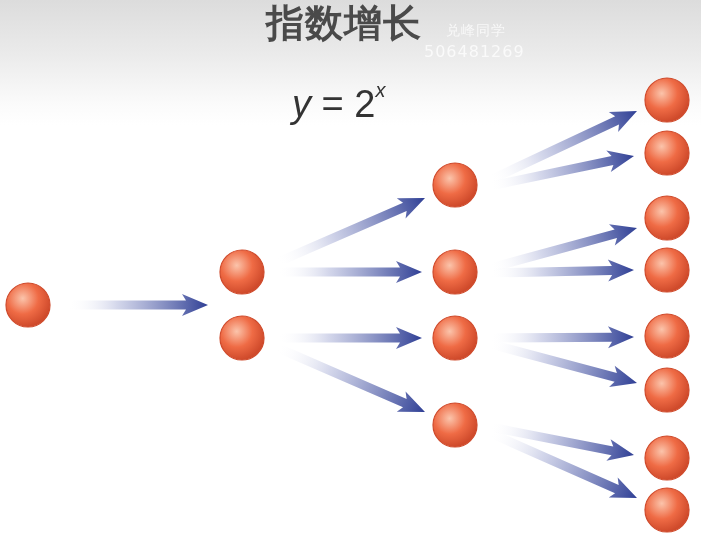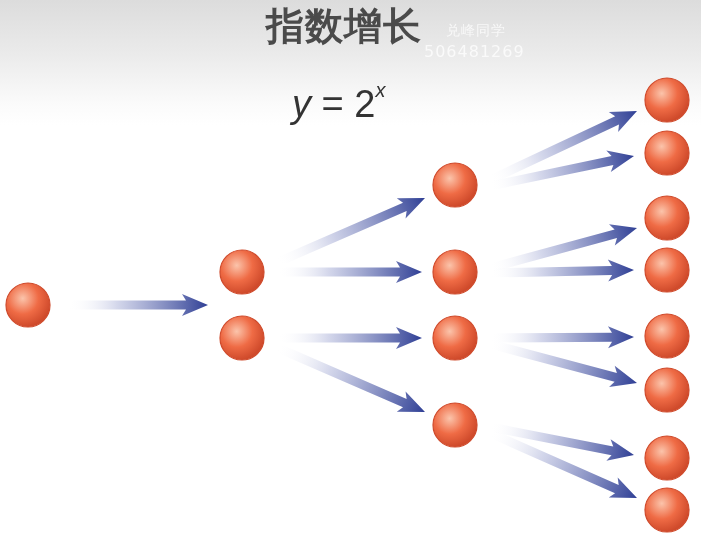--- a/index.html
+++ b/index.html
@@ -5,21 +5,21 @@
   html, body { margin: 0; padding: 0; }
   body {
     width: 701px; height: 540px; overflow: hidden; position: relative;
     background: linear-gradient(to bottom, #dcdcdc 0px, #ebebeb 55px, #fbfbfb 105px, #ffffff 125px, #ffffff 540px);
     font-family: "DejaVu Sans", sans-serif;
   }
   .title {
     position: absolute; left: 266px; top: 2px;
     font-size: 38px; font-weight: bold; color: #4a4a4a; letter-spacing: 1px;
     line-height: 48px;
-    font-family: Liberation Sans, sans-serif;
+    font-family: Liberation Mono, monospace;
   }
   .wm1 {
     position: absolute; left: 446px; top: 22px;
     font-size: 14px; color: rgba(255,255,255,0.75); letter-spacing: 1px;
     font-family: "DejaVu Sans", sans-serif;
   }
   .wm2 {
     position: absolute; left: 424px; top: 42px;
     font-size: 16px; color: rgba(255,255,255,0.75); letter-spacing: 1px;
     font-family: "DejaVu Sans", sans-serif;

